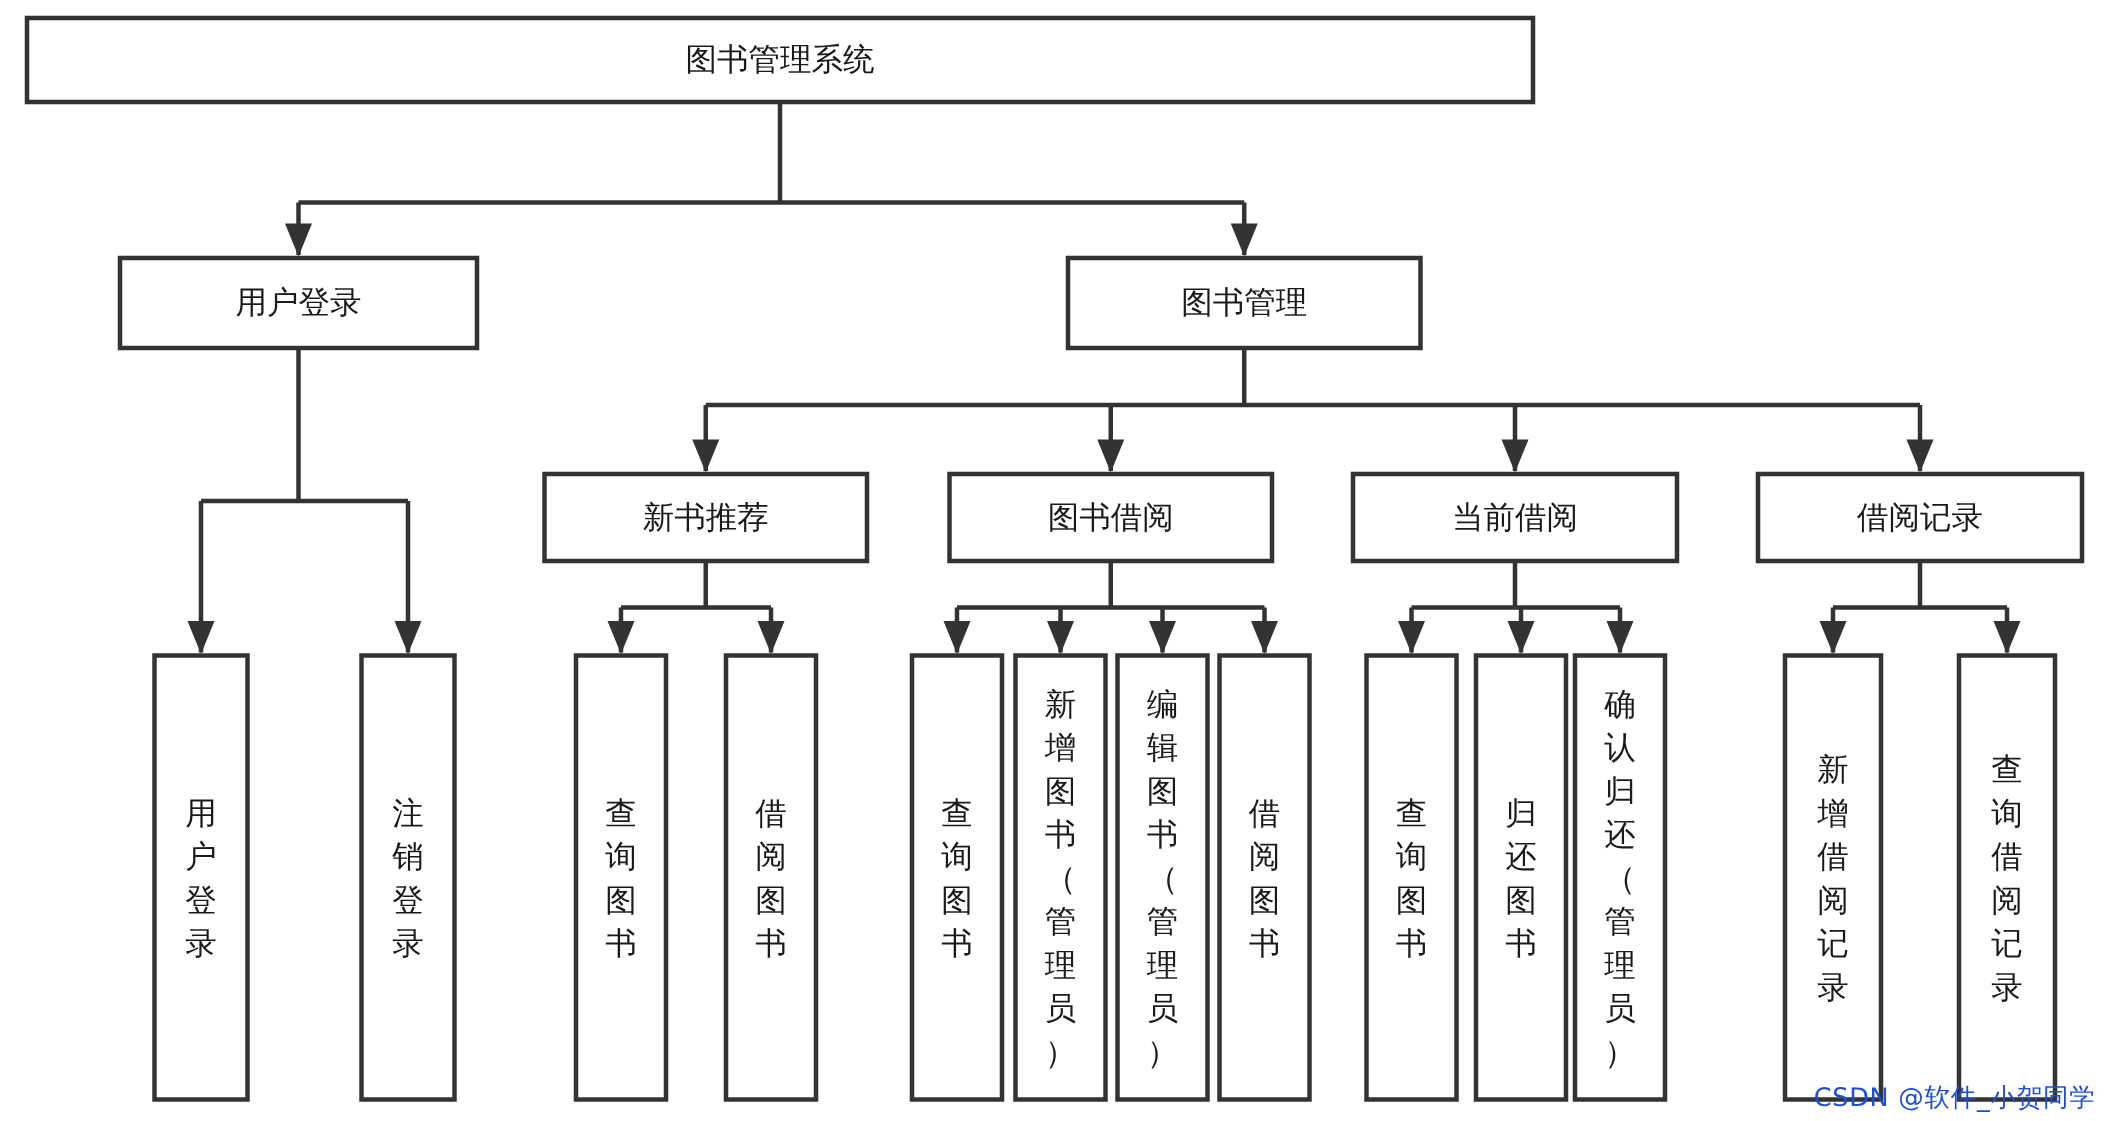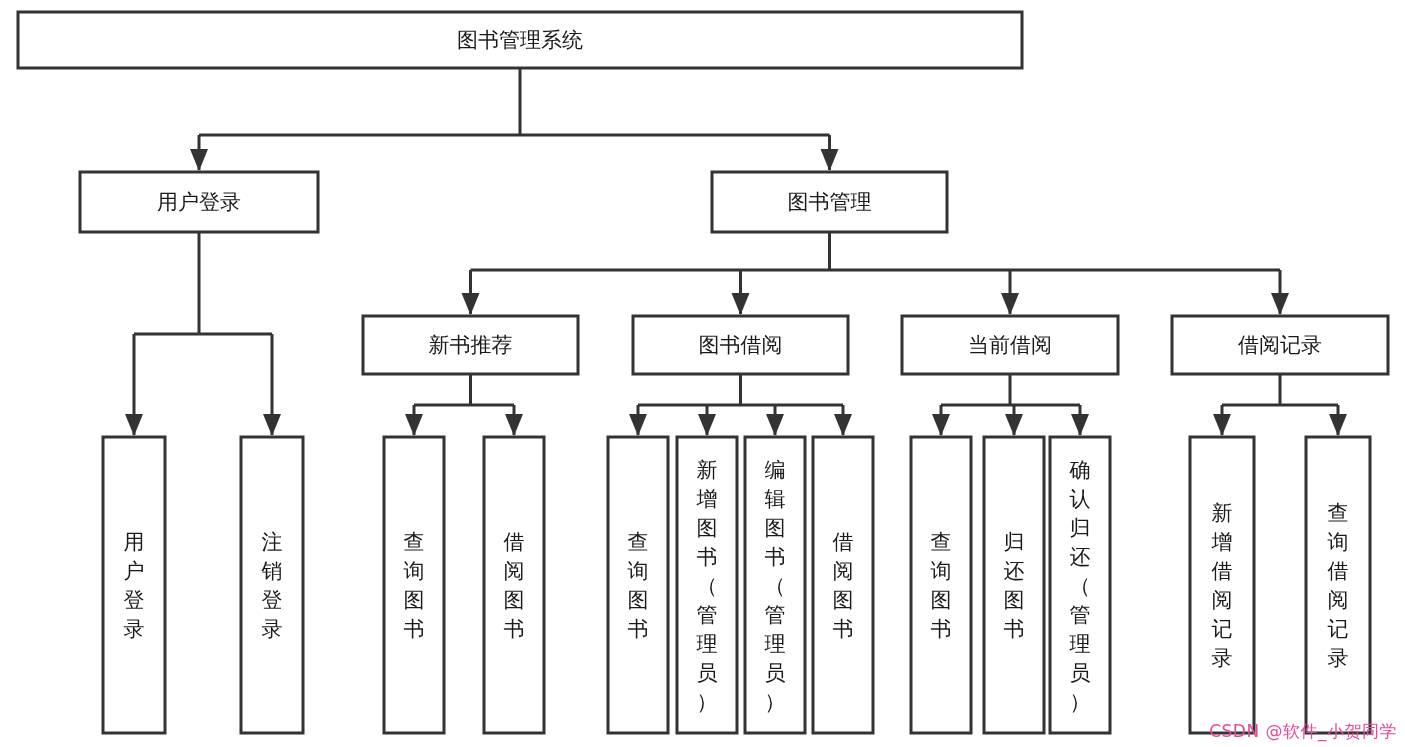--- a/index.html
+++ b/index.html
@@ -50,21 +50,21 @@
     font-size: 21px;
     fill: #1a1a1a;
     text-anchor: middle;
   }
   .watermark {
     position: absolute;
     right: 8px;
     bottom: 4px;
     font-family: "DejaVu Sans", "Liberation Sans", sans-serif;
     font-size: 17px;
-    color: #ec4899;
+    color: #1d4ed8;
     white-space: nowrap;
     letter-spacing: 0.5px;
   }
 </style>
 </head>
 <body>
 
 <div id="canvas">
   <svg id="diagram" viewBox="0 0 1405 747">
     <g id="connectors-layer">

